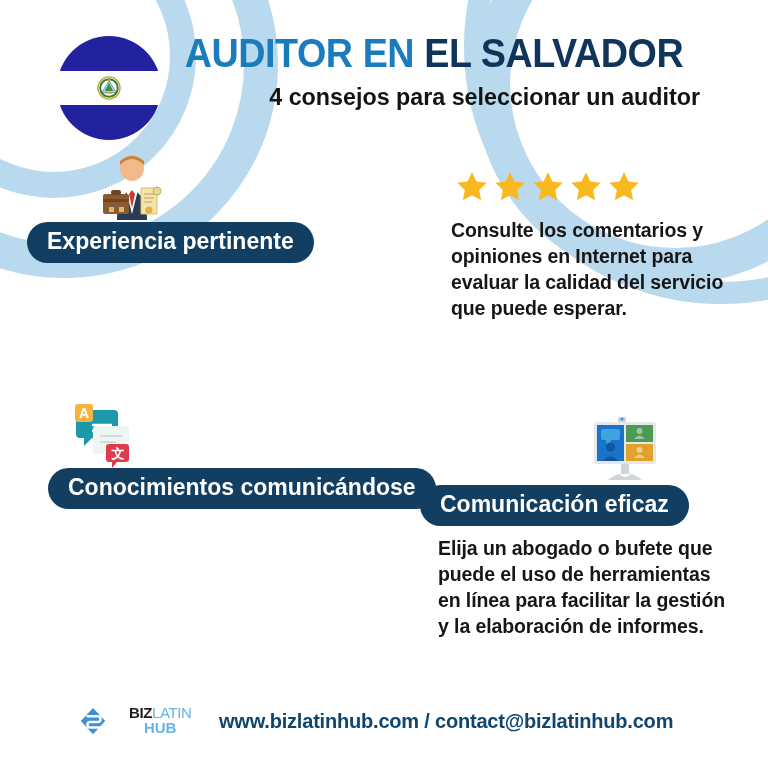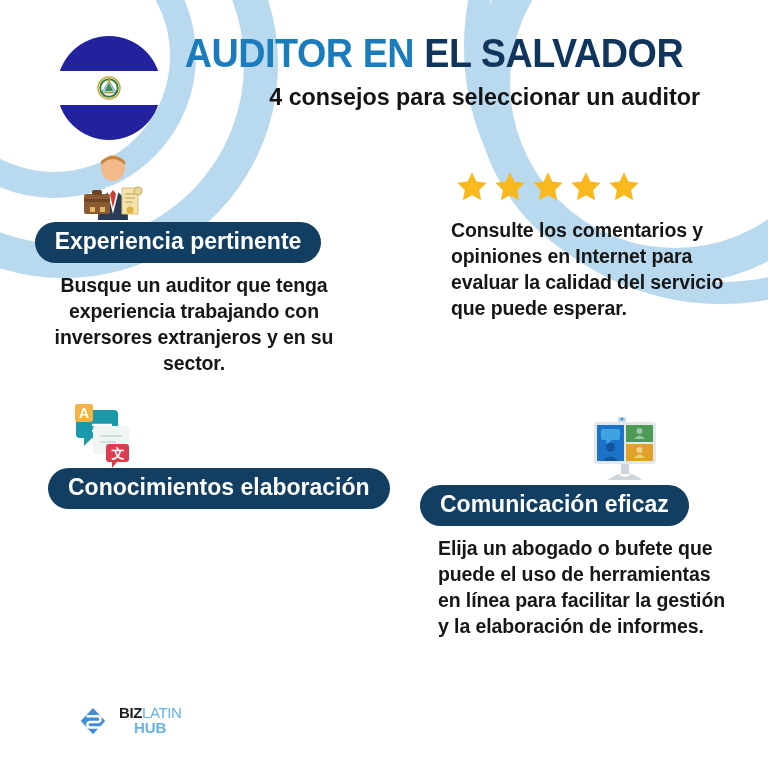--- a/index.html
+++ b/index.html
@@ -128,21 +128,21 @@
   }
   .tip-body {
     margin-top: 9px;
     font-size: 19.5px;
     font-weight: bold;
     color: #161616;
     line-height: 1.34;
     letter-spacing: -0.1px;
   }
 
-  #tip-1 { left: 8px;  top: 152px; width: 340px; text-align: center; }
+  #tip-1 { left: 27px;  top: 152px; width: 340px; }
   #tip-1 .tip-icon { margin-left: 66px; }
   #tip-1 .tip-body { margin-left: 36px; width: 300px; }
 
   #tip-2 { left: 418px; top: 170px; width: 330px; }
   #tip-2 .tip-icon { margin-left: 38px; width: 190px; height: 38px; }
   #tip-2 .tip-body { margin-left: 33px; width: 290px; }
 
   #tip-3 { left: 48px;  top: 398px; width: 360px; }
   #tip-3 .tip-icon { margin-left: 14px; }
   #tip-3 .tip-body { margin-left: 8px; width: 310px; }
@@ -160,21 +160,21 @@
     position: absolute;
     left: 0; bottom: 18px;
     width: 768px;
     height: 48px;
   }
   .logo {
     position: absolute;
     left: 78px; top: 4px;
     display: flex;
     align-items: center;
-    gap: 11px;
+    gap: 21px;
   }
   .logo-mark { width: 30px; height: 30px; }
   .logo-text {
     line-height: 0.98;
     font-weight: bold;
   }
   .logo-line1 { font-size: 15px; letter-spacing: -0.4px; }
   .logo-line1 .biz { color: #1d1d1d; }
   .logo-line1 .latin { color: #65b2e8; font-weight: normal; }
   .logo-line2 { font-size: 15px; color: #65b2e8; font-weight: bold; text-align: center; }
@@ -238,21 +238,20 @@
         <rect x="18" y="38" width="10" height="5" rx="2" fill="#6d4525"></rect>
         <path d="M48 36 l16 0 l0 26 l-16 0 z" fill="#f5e3ab" stroke="#d8c079" stroke-width="1"></path>
         <circle cx="64" cy="39" r="4" fill="#e8d79a" stroke="#c9ad5e" stroke-width="1"></circle>
         <circle cx="56" cy="58" r="3.5" fill="#e0b040"></circle>
         <line x1="51" y1="42" x2="61" y2="42" stroke="#b8a065" stroke-width="1"></line>
         <line x1="51" y1="46" x2="61" y2="46" stroke="#b8a065" stroke-width="1"></line>
         <line x1="51" y1="50" x2="59" y2="50" stroke="#b8a065" stroke-width="1"></line>
       </svg>
     </div>
     <div class="badge">Experiencia pertinente</div>
-    <div class="tip-body">Busque un auditor que tenga experiencia trabajando con inversores extranjeros y en su sector.</div>
   </div>
 
   <div class="tip" id="tip-2">
     <div class="tip-icon">
       <div class="stars">
         <svg class="star" viewBox="0 0 24 24">
             <polygon points="12,1.6 15.3,8.6 23,9.6 17.4,15 18.8,22.6 12,19 5.2,22.6 6.6,15 1,9.6 8.7,8.6" fill="#f9b81e"></polygon>
           </svg>
         <svg class="star" viewBox="0 0 24 24">
             <polygon points="12,1.6 15.3,8.6 23,9.6 17.4,15 18.8,22.6 12,19 5.2,22.6 6.6,15 1,9.6 8.7,8.6" fill="#f9b81e"></polygon>
@@ -279,21 +278,21 @@
         <text x="22" y="20" font-family="'Liberation Sans', sans-serif" font-size="14" font-weight="bold" fill="#ffffff" text-anchor="middle">A</text>
         <line x1="30" y1="27" x2="50" y2="27" stroke="#ffffff" stroke-width="2.5"></line>
         <line x1="30" y1="33" x2="44" y2="33" stroke="#ffffff" stroke-width="2.5"></line>
         <path d="M34 28 h30 a3 3 0 0 1 3 3 v22 a3 3 0 0 1 -3 3 h-30 a3 3 0 0 1 -3 -3 v-22 a3 3 0 0 1 3 -3 z" fill="#eef5f3"></path>
         <line x1="38" y1="38" x2="60" y2="38" stroke="#cfdedb" stroke-width="2"></line>
         <line x1="38" y1="44" x2="54" y2="44" stroke="#cfdedb" stroke-width="2"></line>
         <path d="M47 46 h17 a3 3 0 0 1 3 3 v12 a3 3 0 0 1 -3 3 h-9 l-5 6 v-6 h-3 a3 3 0 0 1 -3 -3 v-12 a3 3 0 0 1 3 -3 z" fill="#dc3c4e"></path>
         <text x="56" y="60" font-family="'Liberation Sans', sans-serif" font-size="13" font-weight="bold" fill="#ffffff" text-anchor="middle">文</text>
       </svg>
     </div>
-    <div class="badge">Conocimientos elaboración</div>
+    <div class="badge">Conocimientos comunicándose</div>
   </div>
 
   <div class="tip" id="tip-4">
     <div class="tip-icon">
       <svg viewBox="0 0 78 70" width="78" height="70">
         <rect x="30" y="2" width="8" height="5" rx="1" fill="#cfd6db"></rect>
         <circle cx="34" cy="4" r="1.6" fill="#2f9bf0"></circle>
         <rect x="6" y="7" width="62" height="42" rx="3" fill="#e4e8ec"></rect>
         <rect x="9" y="10" width="27" height="36" fill="#1a73c8"></rect>
         <rect x="13" y="14" width="19" height="11" rx="2" fill="#3ea3e0"></rect>
@@ -321,15 +320,16 @@
         <path d="M16 2 L29 16 L16 30 L3 16 Z" fill="#3f8fd4"></path>
         <path d="M10 11 h11 q3 0 3 3 t-3 3 h-8 q-3 0 -3 3 t3 3 h11" fill="none" stroke="#ffffff" stroke-width="2.6" stroke-linecap="round"></path>
       </svg>
       <div class="logo-text">
         <div class="logo-line1">
           <span class="biz">BIZ</span><span class="latin">LATIN</span>
         </div>
         <div class="logo-line2">HUB</div>
       </div>
     </div>
+    <div class="footer-url">www.bizlatinhub.com / contact@bizlatinhub.com</div>
   </div>
 
 </div>
 
 </body></html>

